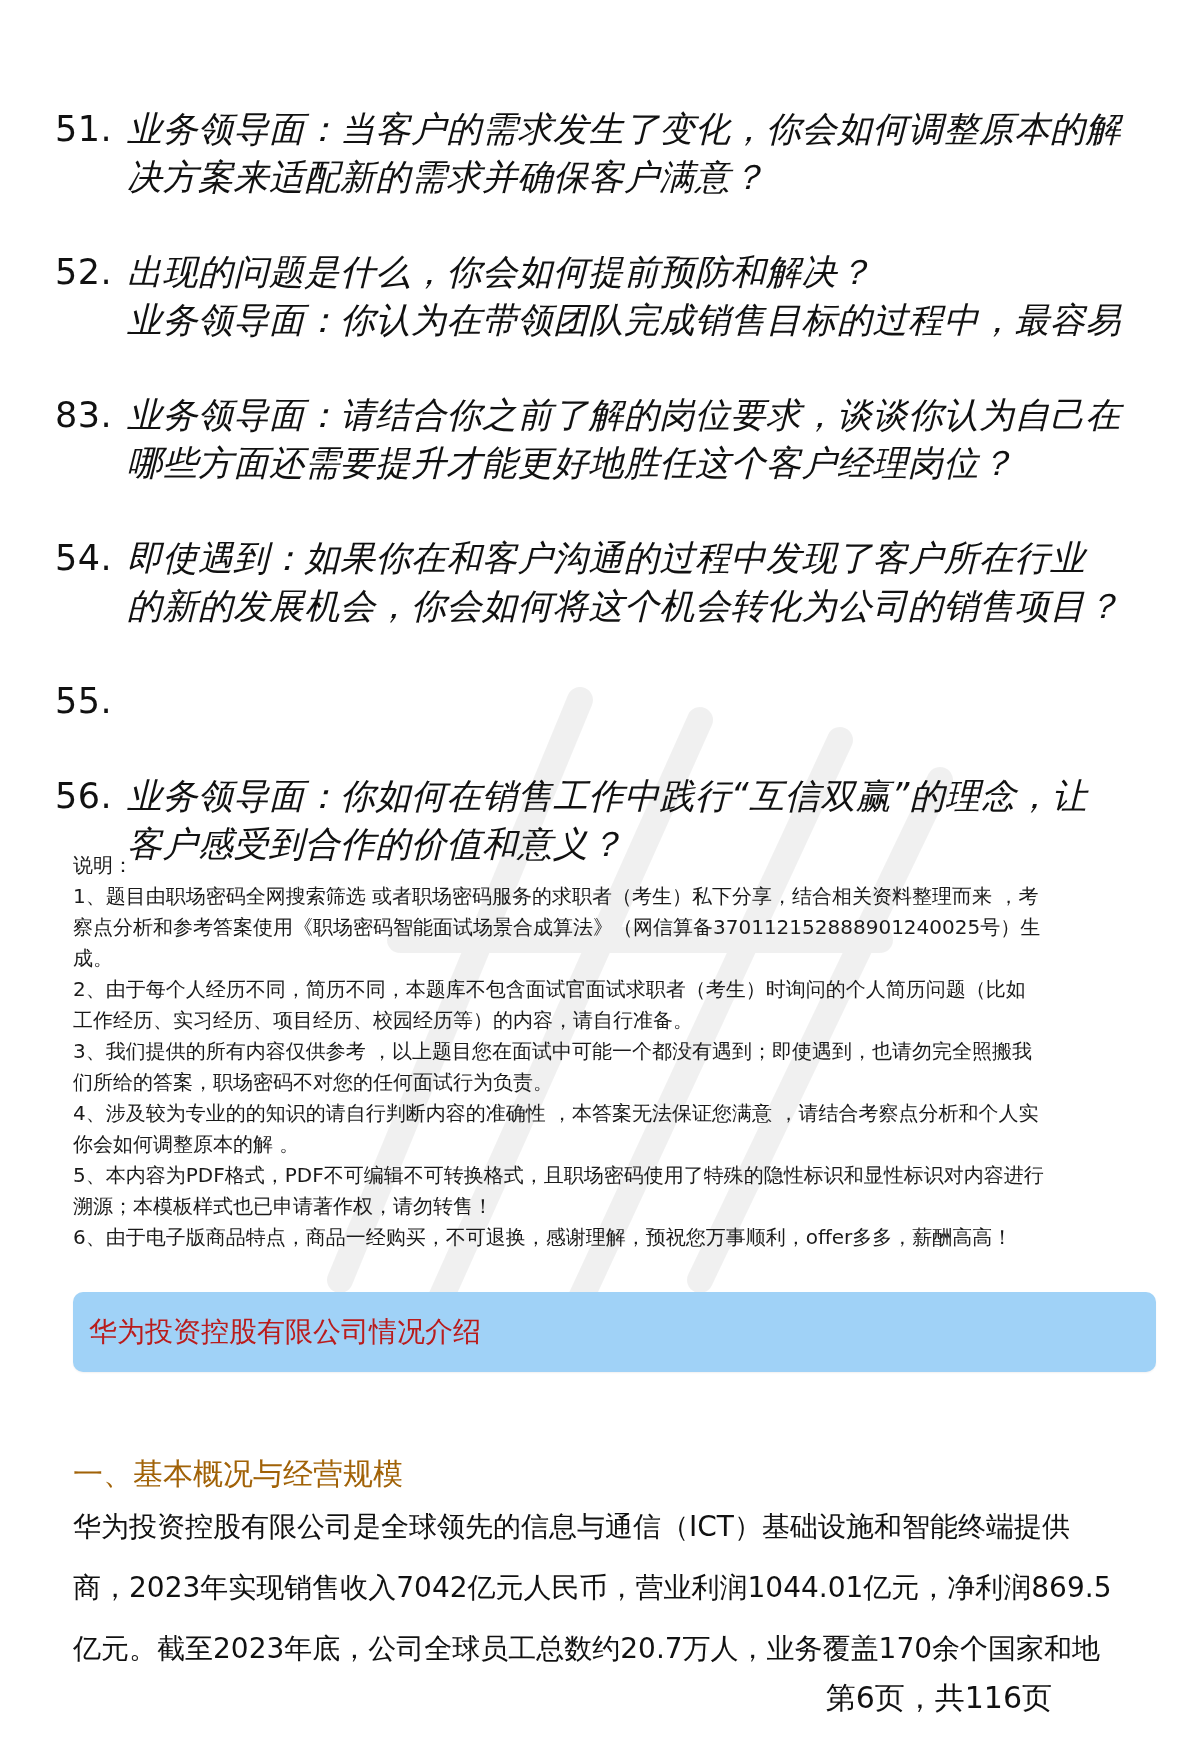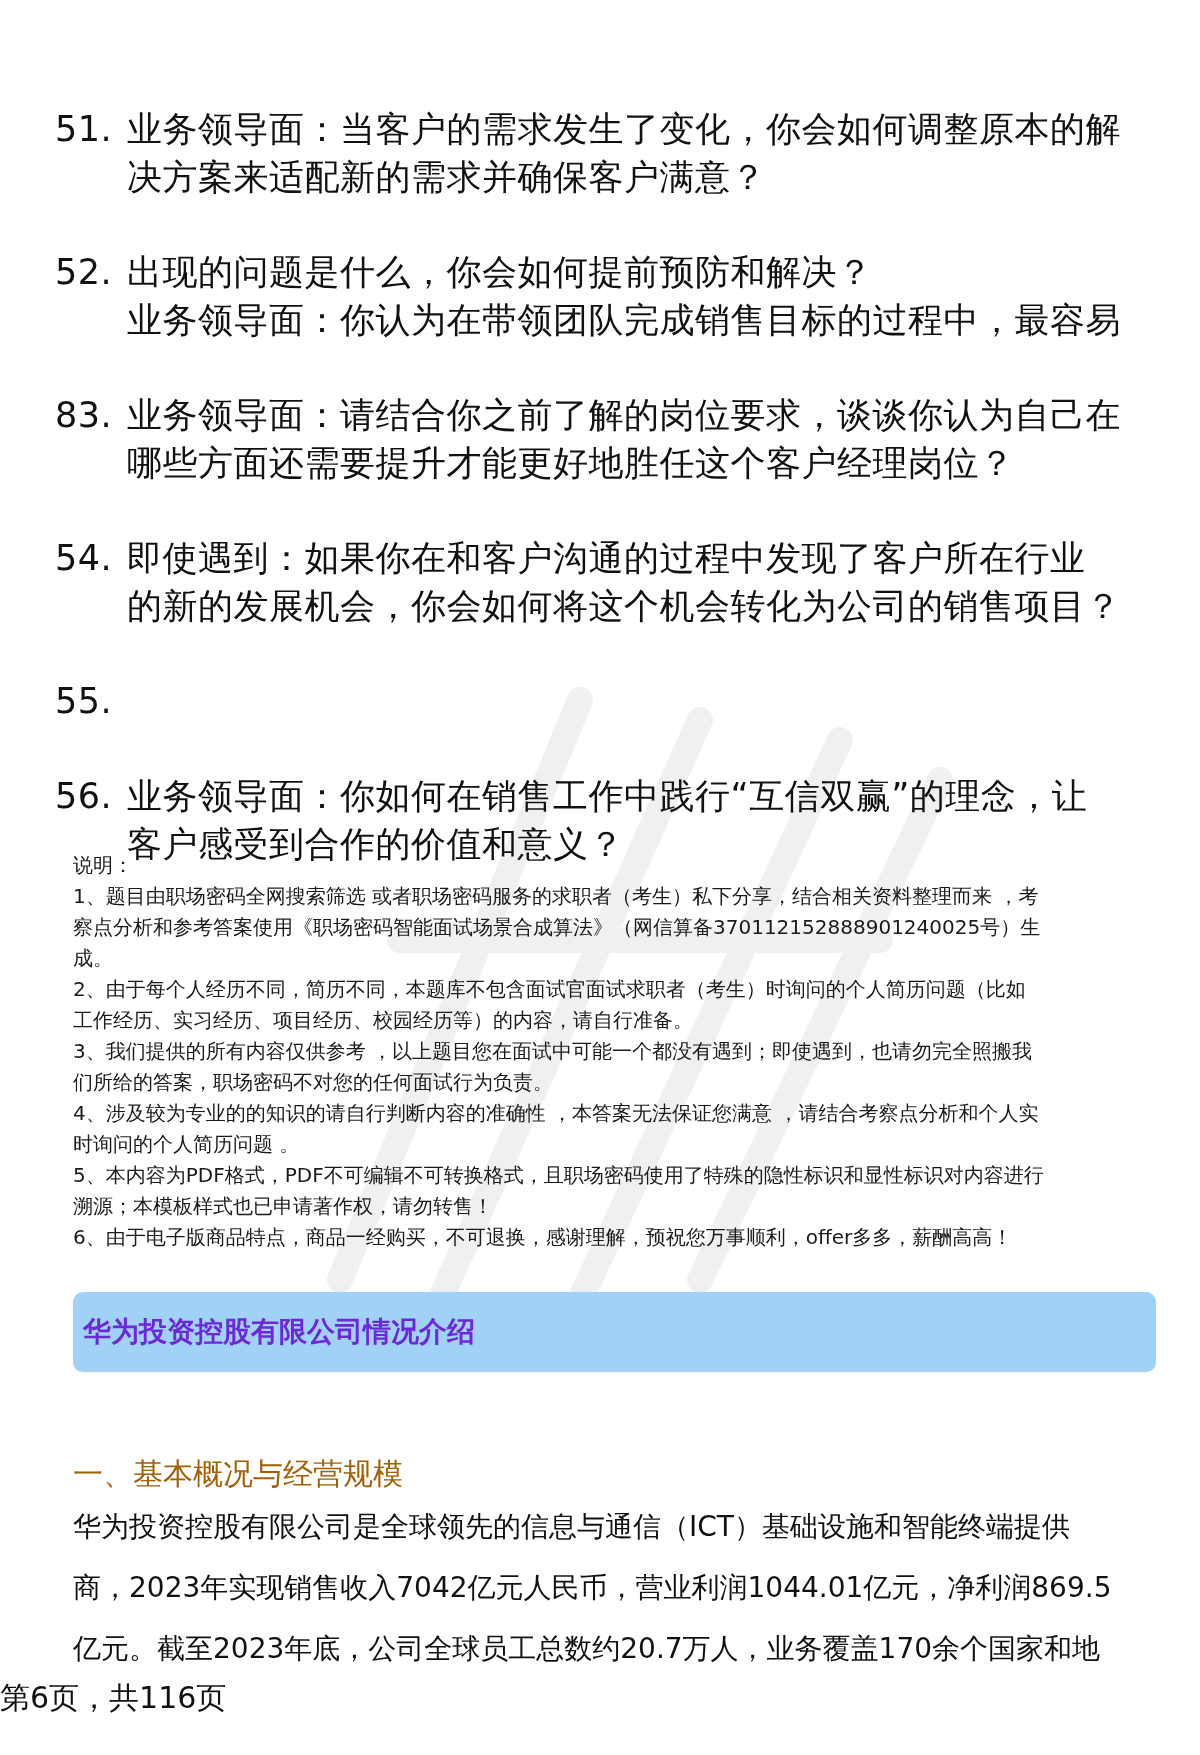--- a/index.html
+++ b/index.html
@@ -14,48 +14,48 @@
     pointer-events: none; opacity: 0.10;
   }
   .questions { position: absolute; left: 55px; top: 58px; width: 1100px; }
   .q {
     display: flex; align-items: flex-start;
     font-size: 35px; line-height: 48px; margin-bottom: 36px;
     letter-spacing: 0.5px;
     margin-top: 47px;
   }
   .q-num { width: 72px; flex: 0 0 72px; }
-  .q-text { flex: 1; padding-right: 20px; }
+  .q-text { flex: 1; padding-right: 20px; font-style: italic; }
   .notes {
     position: absolute; left: 73px; top: 850px; width: 1090px;
     font-size: 20px; line-height: 31px; color: #1a1a1a;
   }
   .notes p { margin: 0; }
   .banner {
     position: absolute; left: 73px; top: 1292px; width: 1083px; height: 80px;
     background: #a0d2f7; border-radius: 10px;
     display: flex; align-items: center;
     box-shadow: 0 1px 2px rgba(0,0,0,0.06);
   }
   .banner-title {
-    margin-left: 10px; font-size: 28px; font-weight: bold; color: #6d28d9;
+    margin-left: 16px; font-size: 28px; font-weight: normal; color: #b91c1c;
   }
   .section-heading {
     position: absolute; left: 73px; top: 1452px;
     font-size: 30px; line-height: 44px; color: #a16207;
   }
   .para {
     position: absolute; left: 73px; top: 1496px; width: 1083px;
     font-size: 28px; line-height: 61px; color: #111;
     text-align: justify;
   }
   .para span { display: block; white-space: nowrap; }
   .footer {
     position: absolute; left: 0; top: 1676px; width: 1052px;
-    text-align: left; font-size: 30px; line-height: 44px; color: #111;
+    text-align: right; font-size: 30px; line-height: 44px; color: #111;
   }
 </style>
 </head>
 <body>
 
 <svg class="watermark" viewBox="0 0 700 700">
   <g stroke="#777" stroke-width="26" fill="none" stroke-linecap="round">
     <path d="M60 640 L300 60"></path>
     <path d="M160 660 L420 80"></path>
     <path d="M300 660 L560 100"></path>
@@ -110,21 +110,21 @@
 <div class="notes">
   <p>说明：</p>
   <p>1、题目由职场密码全网搜索筛选 或者职场密码服务的求职者（考生）私下分享，结合相关资料整理而来 ，考</p>
   <p>察点分析和参考答案使用《职场密码智能面试场景合成算法》（网信算备370112152888901240025号）生</p>
   <p>成。</p>
   <p>2、由于每个人经历不同，简历不同，本题库不包含面试官面试求职者（考生）时询问的个人简历问题（比如</p>
   <p>工作经历、实习经历、项目经历、校园经历等）的内容，请自行准备。</p>
   <p>3、我们提供的所有内容仅供参考 ，以上题目您在面试中可能一个都没有遇到；即使遇到，也请勿完全照搬我</p>
   <p>们所给的答案，职场密码不对您的任何面试行为负责。</p>
   <p>4、涉及较为专业的的知识的请自行判断内容的准确性 ，本答案无法保证您满意 ，请结合考察点分析和个人实</p>
-  <p>时询问的个人简历问题 。</p>
+  <p>你会如何调整原本的解 。</p>
   <p>5、本内容为PDF格式，PDF不可编辑不可转换格式，且职场密码使用了特殊的隐性标识和显性标识对内容进行</p>
   <p>溯源；本模板样式也已申请著作权，请勿转售！</p>
   <p>6、由于电子版商品特点，商品一经购买，不可退换，感谢理解，预祝您万事顺利，offer多多，薪酬高高！</p>
 </div>
 
 <div class="banner">
   <span class="banner-title">华为投资控股有限公司情况介绍</span>
 </div>
 
 <div class="section-heading">一、基本概况与经营规模</div>

